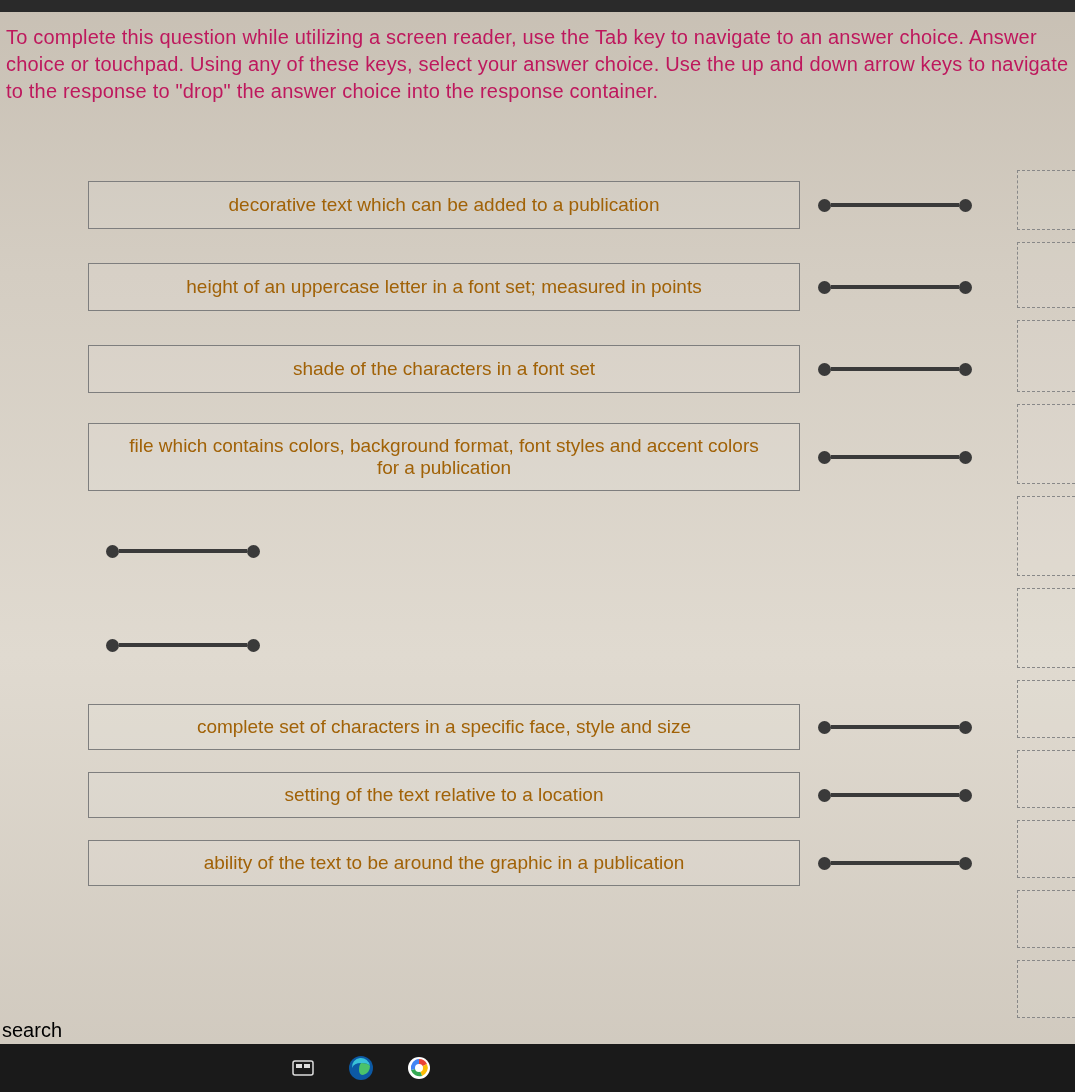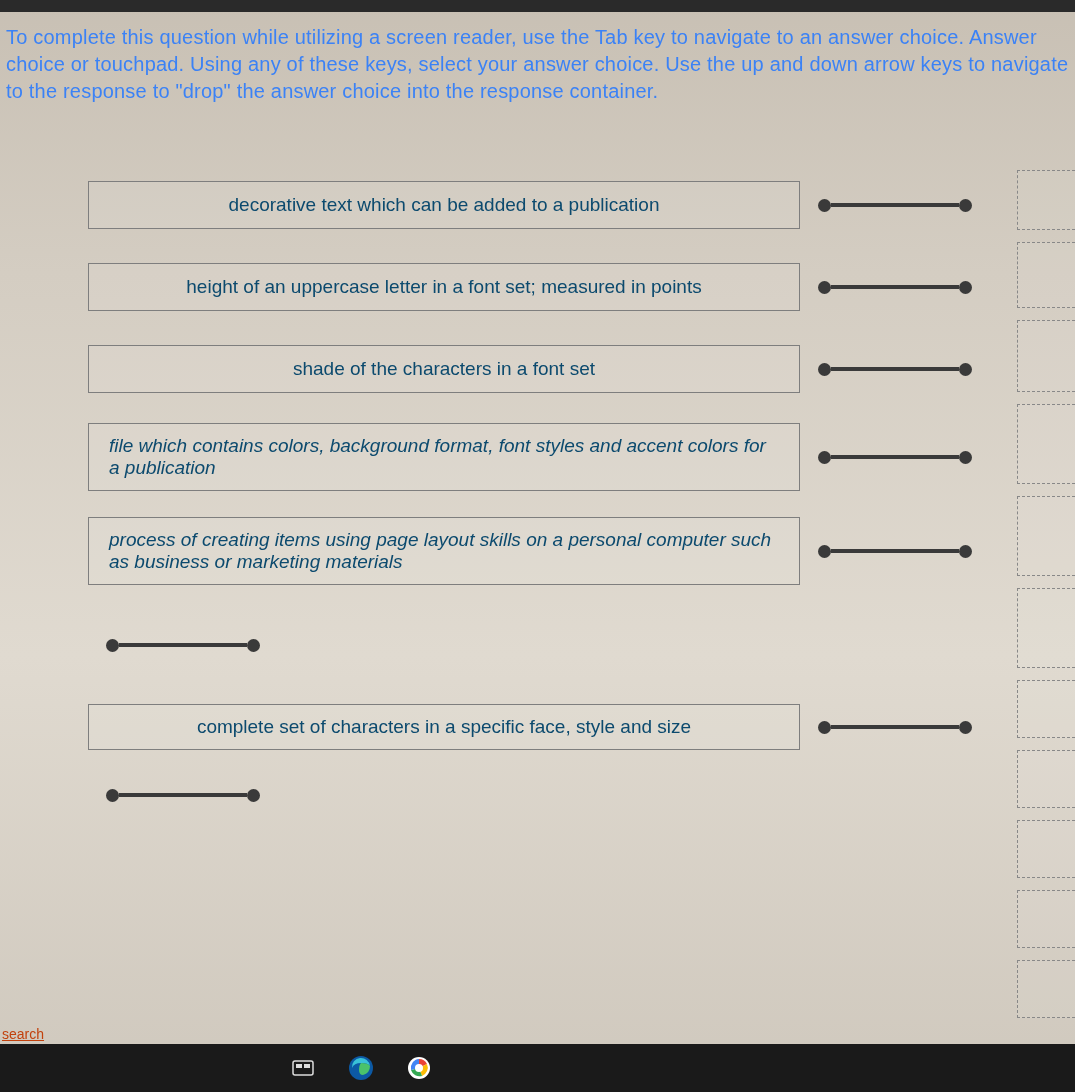--- a/index.html
+++ b/index.html
@@ -10,21 +10,21 @@
     position: relative;
   }
   .top-bar {
     height: 12px;
     background: #2a2a2a;
   }
   .instructions {
     padding: 12px 6px 0 6px;
     font-size: 20px;
     line-height: 1.35;
-    color: #3b82f6;
+    color: #be185d;
     font-weight: 500;
     letter-spacing: 0.2px;
   }
   .match-area {
     position: absolute;
     top: 170px;
     left: 0;
     right: 0;
     padding-left: 88px;
   }
@@ -37,26 +37,27 @@
   .row.tall { height: 82px; }
   .row.short { height: 58px; margin-bottom: 10px; }
   .defn-box {
     width: 712px;
     min-height: 48px;
     border: 1.5px solid #7e7e7e;
     background: rgba(255,255,255,0.08);
     display: flex;
     align-items: center;
     justify-content: center;
-    padding: 10px 20px;
+    text-align: center;
+    padding: 10px 39px;
     font-size: 19px;
-    color: #0c4a6e;
+    color: #a16207;
     flex-shrink: 0;
   }
-  .row.tall .defn-box { min-height: 68px; font-style: italic; }
+  .row.tall .defn-box { min-height: 68px; }
   .row.short .defn-box { min-height: 46px; }
   .connector {
     display: flex;
     align-items: center;
     margin-left: 18px;
     flex-shrink: 0;
   }
   .dot {
     width: 13px; height: 13px;
     background: #3a3a3a;
@@ -86,23 +87,22 @@
     left: 0; right: 0; bottom: 0;
     height: 48px;
     background: #1a1a1a;
     display: flex;
     align-items: center;
   }
   .search-label {
     position: absolute;
     bottom: 50px;
     left: 2px;
-    color: #c2410c;
-    font-size: 14px;
-    text-decoration: underline;
+    color: #000000;
+    font-size: 20px;
   }
   .tb-icon {
     width: 30px; height: 30px;
     margin-left: 28px;
     display: flex;
     align-items: center;
     justify-content: center;
   }
   .tb-spacer { width: 260px; }
 </style>
@@ -145,21 +145,20 @@
   <div class="row tall">
     <div class="defn-box">file which contains colors, background format, font styles and accent colors for a publication</div>
     <div class="connector">
       <span class="dot"></span>
       <span class="line"></span>
       <span class="dot"></span>
     </div>
   </div>
 
   <div class="row tall">
-    <div class="defn-box">process of creating items using page layout skills on a personal computer such as business or marketing materials</div>
     <div class="connector">
       <span class="dot"></span>
       <span class="line"></span>
       <span class="dot"></span>
     </div>
   </div>
 
   <div class="row tall">
     <div class="connector">
       <span class="dot"></span>
@@ -171,22 +170,31 @@
   <div class="row short">
     <div class="defn-box">complete set of characters in a specific face, style and size</div>
     <div class="connector">
       <span class="dot"></span>
       <span class="line"></span>
       <span class="dot"></span>
     </div>
   </div>
 
 
-
   <div class="row short">
+    <div class="defn-box">setting of the text relative to a location</div>
+    <div class="connector">
+      <span class="dot"></span>
+      <span class="line"></span>
+      <span class="dot"></span>
+    </div>
+  </div>
+
+  <div class="row short">
+    <div class="defn-box">ability of the text to be around the graphic in a publication</div>
     <div class="connector">
       <span class="dot"></span>
       <span class="line"></span>
       <span class="dot"></span>
     </div>
   </div>
 
 
 </div>
 

